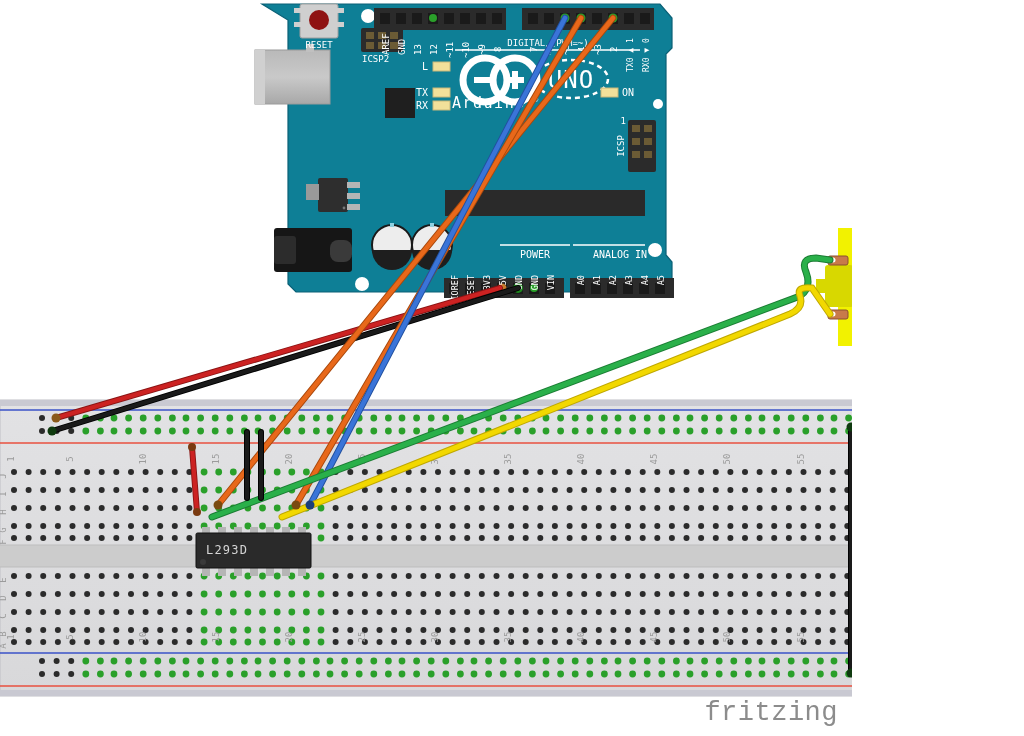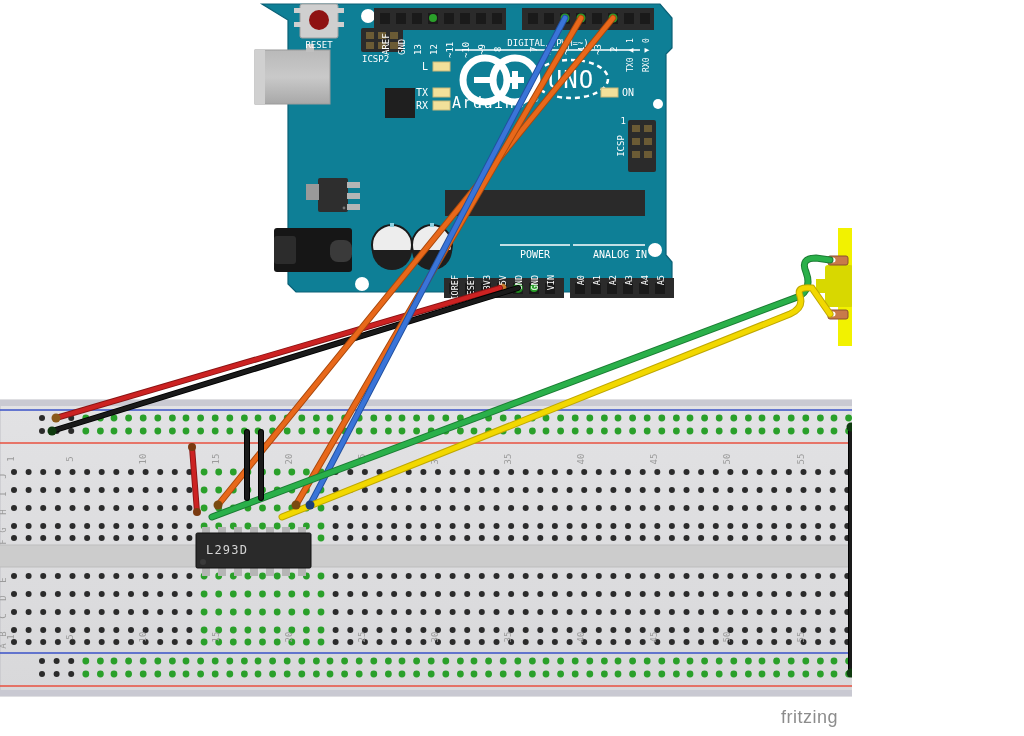--- a/index.html
+++ b/index.html
@@ -12,22 +12,22 @@
     position: relative;
     width: 852px;
     height: 736px;
     background: #ffffff;
     overflow: hidden;
   }
   svg.layer { position: absolute; left: 0; top: 0; width: 1024px; height: 736px; }
   .fz-logo {
     position: absolute;
     right: 14px; bottom: 8px;
-    font-family: Liberation Sans, sans-serif;
-    font-size: 18px;
+    font-family: Liberation Mono, monospace;
+    font-size: 27px;
     letter-spacing: 0.5px;
     color: #8c8c8c;
     user-select: none;
   }
   text { font-family: "DejaVu Sans Mono", monospace; }
 </style>
 </head>
 <body>
 
 <div id="stage">

